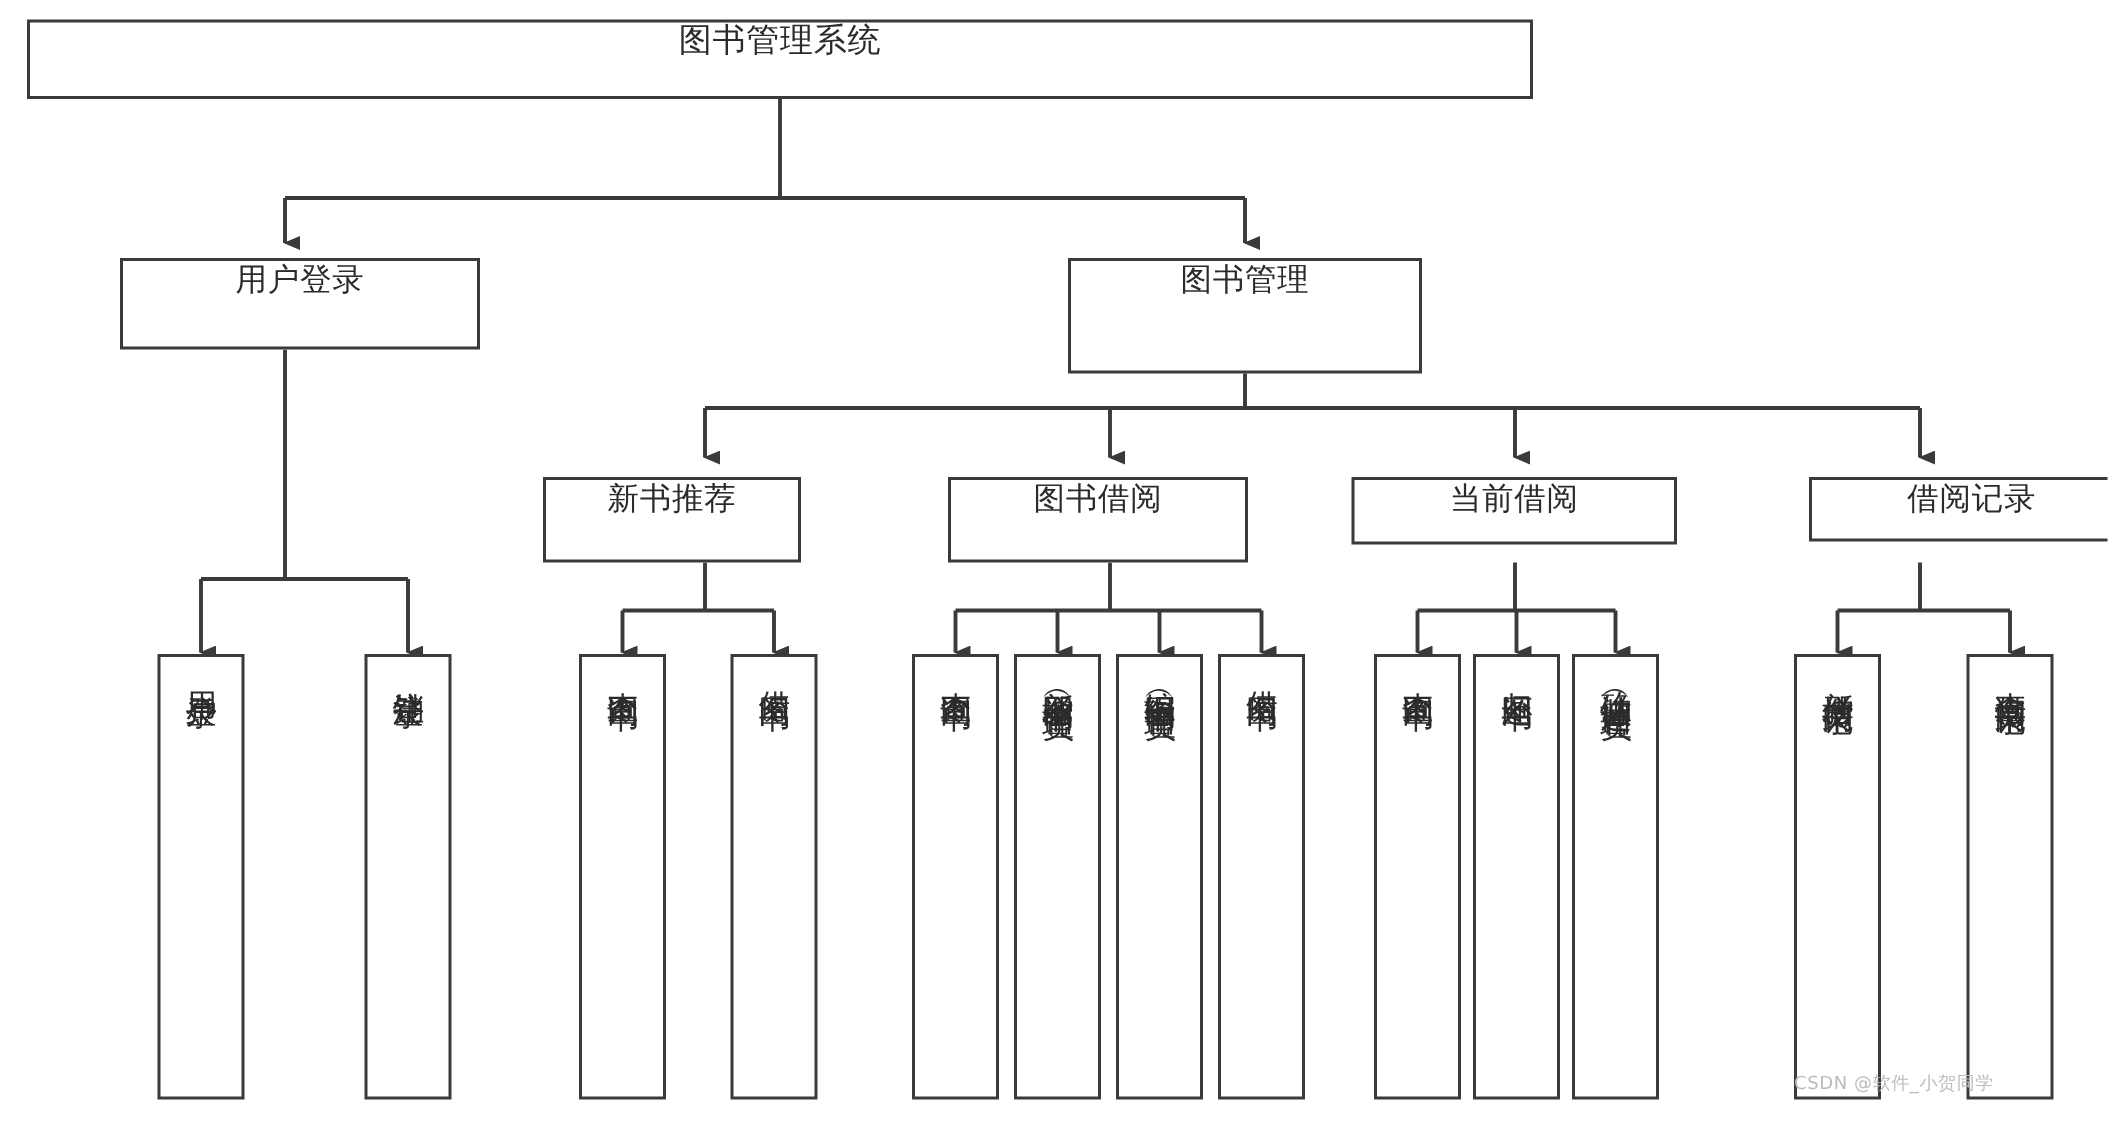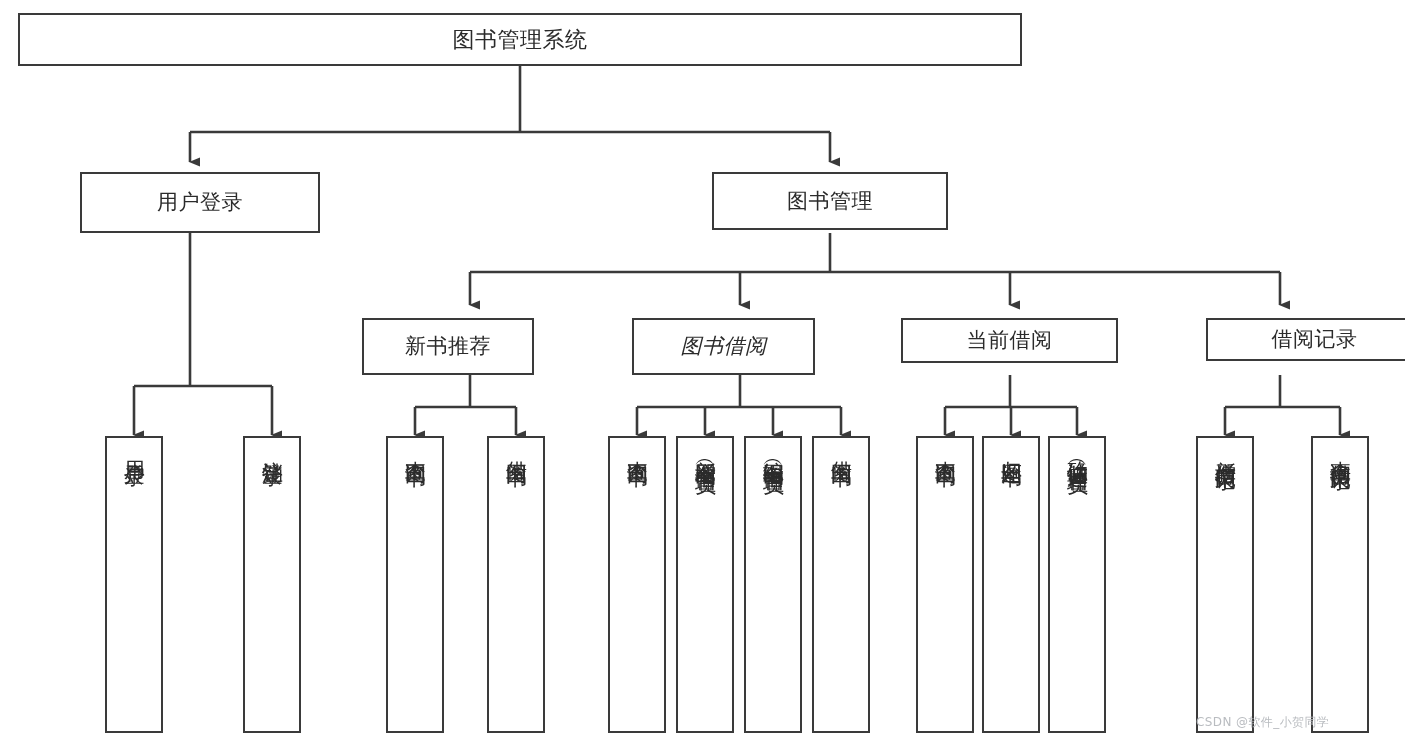--- a/index.html
+++ b/index.html
@@ -26,21 +26,21 @@
     width: 1405px;
     height: 747px;
     pointer-events: none;
   }
   .node {
     position: absolute;
     box-sizing: border-box;
     background: #ffffff;
     border: 2px solid #3a3a3a;
     display: flex;
-    align-items: center;
+    align-items: flex-start;
     justify-content: center;
     overflow: hidden;
   }
   .node .label {
     color: #2b2b2b;
     line-height: 1.18;
     text-align: center;
     white-space: nowrap;
     letter-spacing: 0.5px;
   }
@@ -130,29 +130,29 @@
   </svg>
 
   <div class="node root horizontal" style="left:18px; top:13px; width:1004px; height:53px;">
     <span class="label">图书管理系统</span>
   </div>
 
   <div class="node horizontal" style="left:80px; top:172px; width:240px; height:61px;">
     <span class="label">用户登录</span>
   </div>
 
-  <div class="node horizontal" style="left:712px; top:172px; width:236px; height:58px;">
+  <div class="node horizontal" style="left:712px; top:172px; width:236px; height:77px;">
     <span class="label">图书管理</span>
   </div>
 
   <div class="node horizontal" style="left:362px; top:318px; width:172px; height:57px;">
     <span class="label">新书推荐</span>
   </div>
 
-  <div class="node horizontal" style="left:632px; top:318px; width:183px; height:57px;font-style:italic;">
+  <div class="node horizontal" style="left:632px; top:318px; width:200px; height:57px;">
     <span class="label">图书借阅</span>
   </div>
 
   <div class="node horizontal" style="left:901px; top:318px; width:217px; height:45px;">
     <span class="label">当前借阅</span>
   </div>
 
   <div class="node horizontal" style="left:1206px; top:318px; width:217px; height:43px;">
     <span class="label">借阅记录</span>
   </div>

